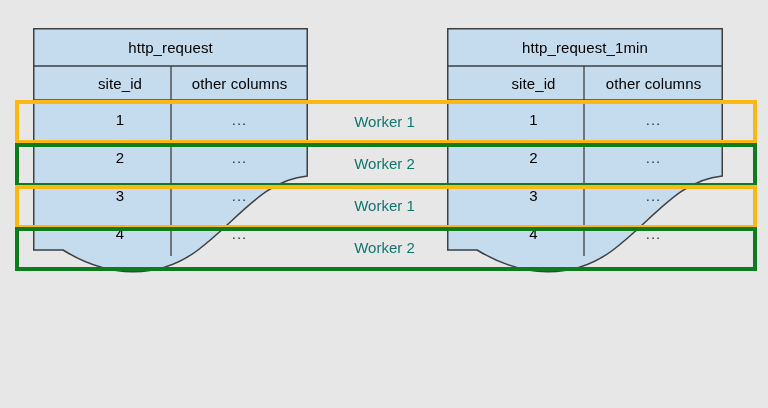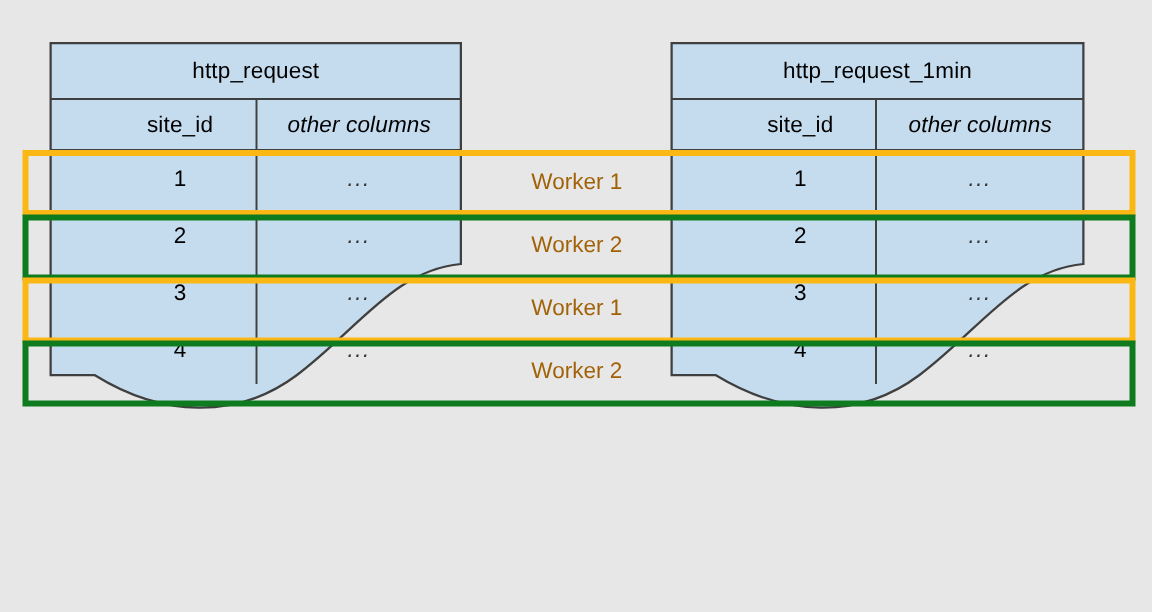--- a/index.html
+++ b/index.html
@@ -53,40 +53,40 @@
     display: flex;
     align-items: center;
     justify-content: center;
     font-size: 15px;
     color: #000;
     letter-spacing: 0.1px;
     white-space: nowrap;
   }
   .cell.full { width: 100%; }
   .c-left  { width: 138px; padding-left: 36px; }
-  .c-right { flex: 1; font-style: italic; }
+  .c-right { flex: 1; }
   .tbl-right .c-left  { width: 137px; }
 
   .dots {
     font-size: 15px;
     color: #333;
     letter-spacing: 1px;
   }
 
   
   .worker {
     position: absolute;
     left: 308px;
     width: 153px;
     height: 38px;
     display: flex;
     align-items: center;
     justify-content: center;
     font-size: 15px;
-    color: #a16207;
+    color: #0f766e;
     z-index: 3;
     white-space: nowrap;
   }
 
   
   .hl {
     position: absolute;
     box-sizing: border-box;
     border: 4px solid transparent;
     z-index: 5;

